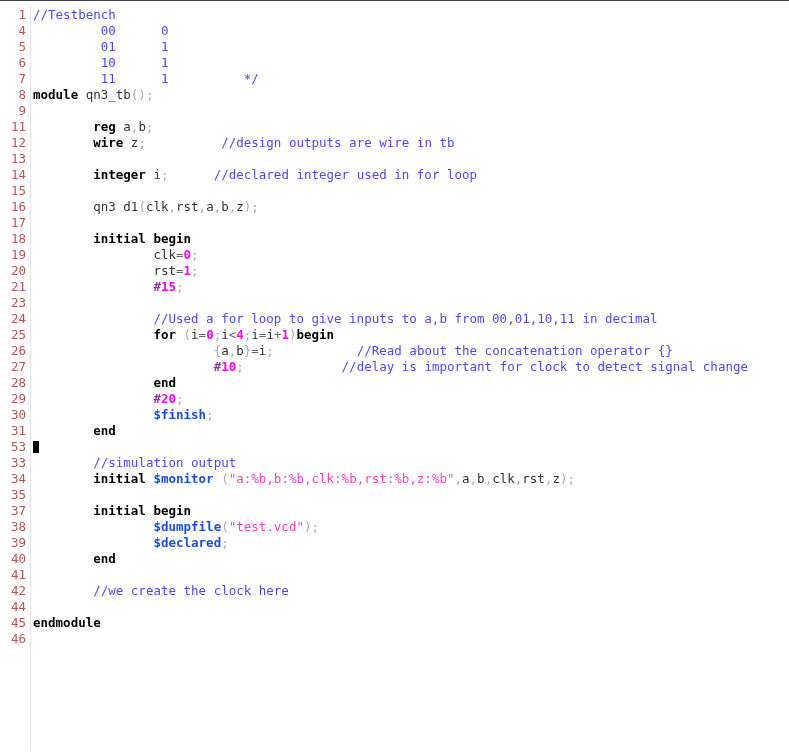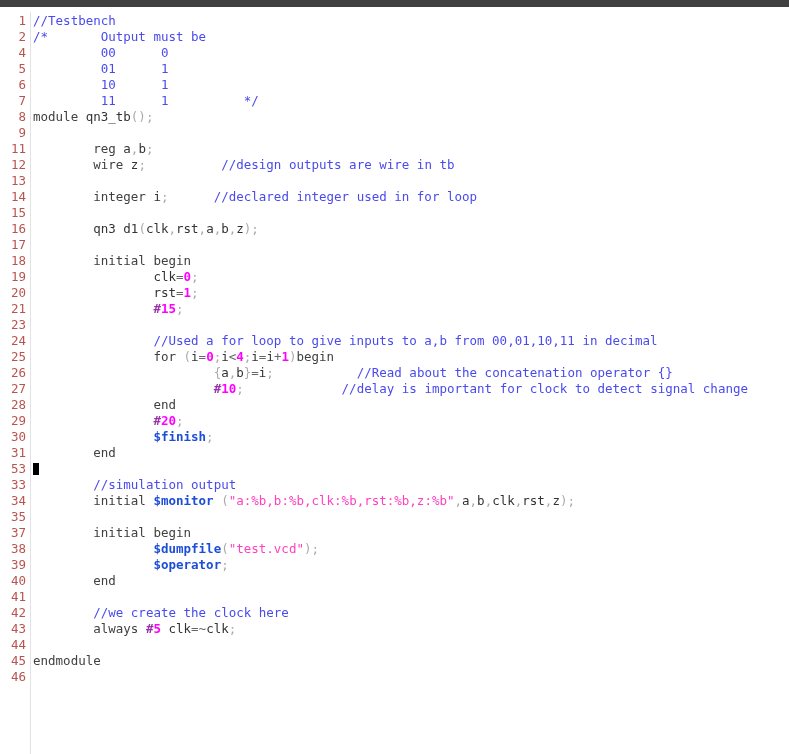--- a/index.html
+++ b/index.html
@@ -13,21 +13,21 @@
     font-family: "DejaVu Sans Mono", monospace;
     overflow: hidden;
   }
 
   #editor-frame {
     position: relative;
     width: 789px;
     height: 648px;
     box-sizing: border-box;
     background: #ffffff;
-    border-top: 7px solid #404040;
+    border-top: 1px solid #404040;
   }
 
   
   #gutter-rule {
     position: absolute;
     left: 30px;
     top: 5px;
     width: 1px;
     height: 745px;
     background: #e2e2e2;
@@ -63,21 +63,21 @@
     display: inline-block;
     margin-left: 7px;
     font-size: 12.5px;
     font-family: "DejaVu Sans Mono", monospace;
     color: #333333;
     white-space: pre;
     vertical-align: top;
   }
 
   
-  .tok-kw      { color: #404040; font-weight: normal; }   
+  .tok-kw      { color: #000000; font-weight: bold; }   
   .tok-com     { color: #4a4aed; }                      
   .tok-num     { color: #ff00ff; font-weight: bold; }   
   .tok-str     { color: #ff40c0; }                      
   .tok-sys     { color: #1d4ed8; font-weight: bold; }   
   .tok-del     { color: #aaaaaa; }                      
   .tok-op      { color: #666666; }                      
   .tok-hash    { color: #9932a8; font-weight: bold; }   
   .tok-id      { color: #333333; }                      
 
   
@@ -89,21 +89,20 @@
     vertical-align: -2px;
   }
 </style>
 </head>
 <body>
 
 <div id="editor-frame">
   <div id="gutter-rule"></div>
   <div id="code-area">
       <div class="code-line"><span class="ln">1</span><span class="code-text"><span class="tok-com">//Testbench</span></span></div>
-      <div class="code-line"><span class="ln">2</span><span class="code-text"><span class="tok-com">/*       Output must be</span></span></div>
       <div class="code-line"><span class="ln">4</span><span class="code-text"><span class="tok-com">         00      0</span></span></div>
       <div class="code-line"><span class="ln">5</span><span class="code-text"><span class="tok-com">         01      1</span></span></div>
       <div class="code-line"><span class="ln">6</span><span class="code-text"><span class="tok-com">         10      1</span></span></div>
       <div class="code-line"><span class="ln">7</span><span class="code-text"><span class="tok-com">         11      1          */</span></span></div>
       <div class="code-line"><span class="ln">8</span><span class="code-text"><span class="tok-kw">module</span><span class="tok-id"> </span><span class="tok-id">qn3_tb</span><span class="tok-del">();</span></span></div>
       <div class="code-line"><span class="ln">9</span><span class="code-text"></span></div>
       <div class="code-line"><span class="ln">11</span><span class="code-text"><span class="tok-id">        </span><span class="tok-kw">reg</span><span class="tok-id"> a</span><span class="tok-del">,</span><span class="tok-id">b</span><span class="tok-del">;</span></span></div>
       <div class="code-line"><span class="ln">12</span><span class="code-text"><span class="tok-id">        </span><span class="tok-kw">wire</span><span class="tok-id"> z</span><span class="tok-del">;</span><span class="tok-id">          </span><span class="tok-com">//design outputs are wire in tb</span></span></div>
       <div class="code-line"><span class="ln">13</span><span class="code-text"></span></div>
       <div class="code-line"><span class="ln">14</span><span class="code-text"><span class="tok-id">        </span><span class="tok-kw">integer</span><span class="tok-id"> i</span><span class="tok-del">;</span><span class="tok-id">      </span><span class="tok-com">//declared integer used in for loop</span></span></div>
@@ -122,22 +121,21 @@
       <div class="code-line"><span class="ln">28</span><span class="code-text"><span class="tok-id">                </span><span class="tok-kw">end</span></span></div>
       <div class="code-line"><span class="ln">29</span><span class="code-text"><span class="tok-id">                </span><span class="tok-hash">#</span><span class="tok-num">20</span><span class="tok-del">;</span></span></div>
       <div class="code-line"><span class="ln">30</span><span class="code-text"><span class="tok-id">                </span><span class="tok-sys">$finish</span><span class="tok-del">;</span></span></div>
       <div class="code-line"><span class="ln">31</span><span class="code-text"><span class="tok-id">        </span><span class="tok-kw">end</span></span></div>
       <div class="code-line"><span class="ln">53</span><span class="code-text"><span class="cursor-block"></span></span></div>
       <div class="code-line"><span class="ln">33</span><span class="code-text"><span class="tok-id">        </span><span class="tok-com">//simulation output</span></span></div>
       <div class="code-line"><span class="ln">34</span><span class="code-text"><span class="tok-id">        </span><span class="tok-kw">initial</span><span class="tok-id"> </span><span class="tok-sys">$monitor</span><span class="tok-id"> </span><span class="tok-del">(</span><span class="tok-str">"a:%b,b:%b,clk:%b,rst:%b,z:%b"</span><span class="tok-del">,</span><span class="tok-id">a</span><span class="tok-del">,</span><span class="tok-id">b</span><span class="tok-del">,</span><span class="tok-id">clk</span><span class="tok-del">,</span><span class="tok-id">rst</span><span class="tok-del">,</span><span class="tok-id">z</span><span class="tok-del">);</span></span></div>
       <div class="code-line"><span class="ln">35</span><span class="code-text"></span></div>
       <div class="code-line"><span class="ln">37</span><span class="code-text"><span class="tok-id">        </span><span class="tok-kw">initial begin</span></span></div>
       <div class="code-line"><span class="ln">38</span><span class="code-text"><span class="tok-id">                </span><span class="tok-sys">$dumpfile</span><span class="tok-del">(</span><span class="tok-str">"test.vcd"</span><span class="tok-del">);</span></span></div>
-      <div class="code-line"><span class="ln">39</span><span class="code-text"><span class="tok-id">                </span><span class="tok-sys">$operator</span><span class="tok-del">;</span></span></div>
+      <div class="code-line"><span class="ln">39</span><span class="code-text"><span class="tok-id">                </span><span class="tok-sys">$declared</span><span class="tok-del">;</span></span></div>
       <div class="code-line"><span class="ln">40</span><span class="code-text"><span class="tok-id">        </span><span class="tok-kw">end</span></span></div>
       <div class="code-line"><span class="ln">41</span><span class="code-text"></span></div>
       <div class="code-line"><span class="ln">42</span><span class="code-text"><span class="tok-id">        </span><span class="tok-com">//we create the clock here</span></span></div>
-      <div class="code-line"><span class="ln">43</span><span class="code-text"><span class="tok-id">        </span><span class="tok-kw">always</span><span class="tok-id"> </span><span class="tok-hash">#</span><span class="tok-num">5</span><span class="tok-id"> clk</span><span class="tok-op">=~</span><span class="tok-id">clk</span><span class="tok-del">;</span></span></div>
       <div class="code-line"><span class="ln">44</span><span class="code-text"></span></div>
       <div class="code-line"><span class="ln">45</span><span class="code-text"><span class="tok-kw">endmodule</span></span></div>
       <div class="code-line"><span class="ln">46</span><span class="code-text"></span></div>
     </div>
 </div>
 
 </body></html>

